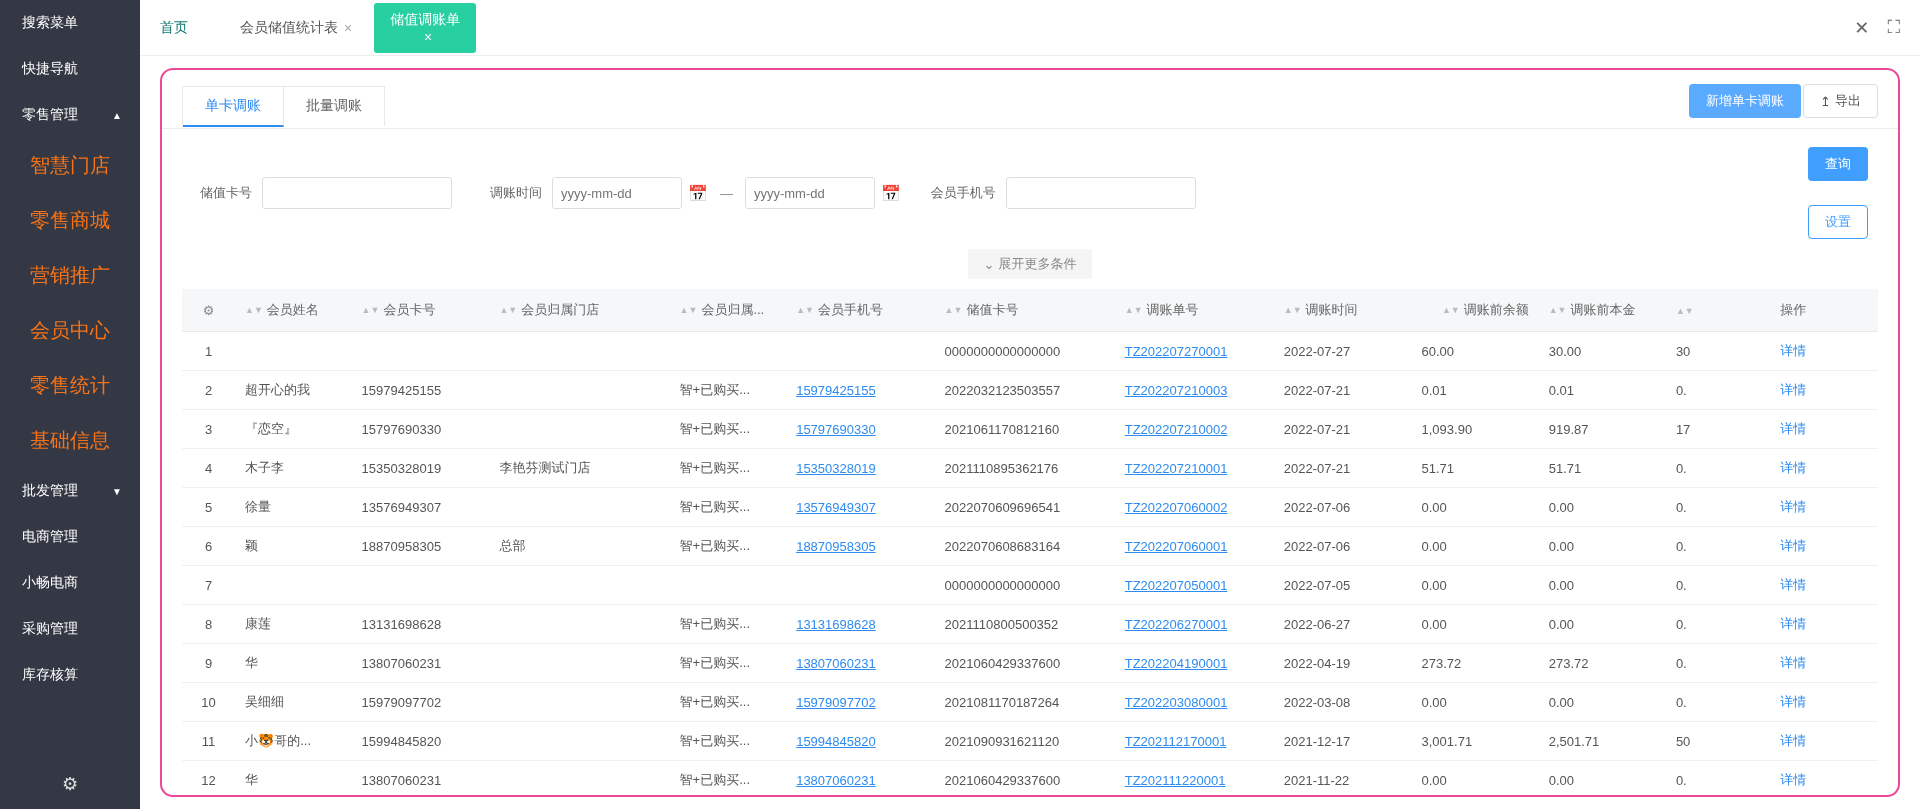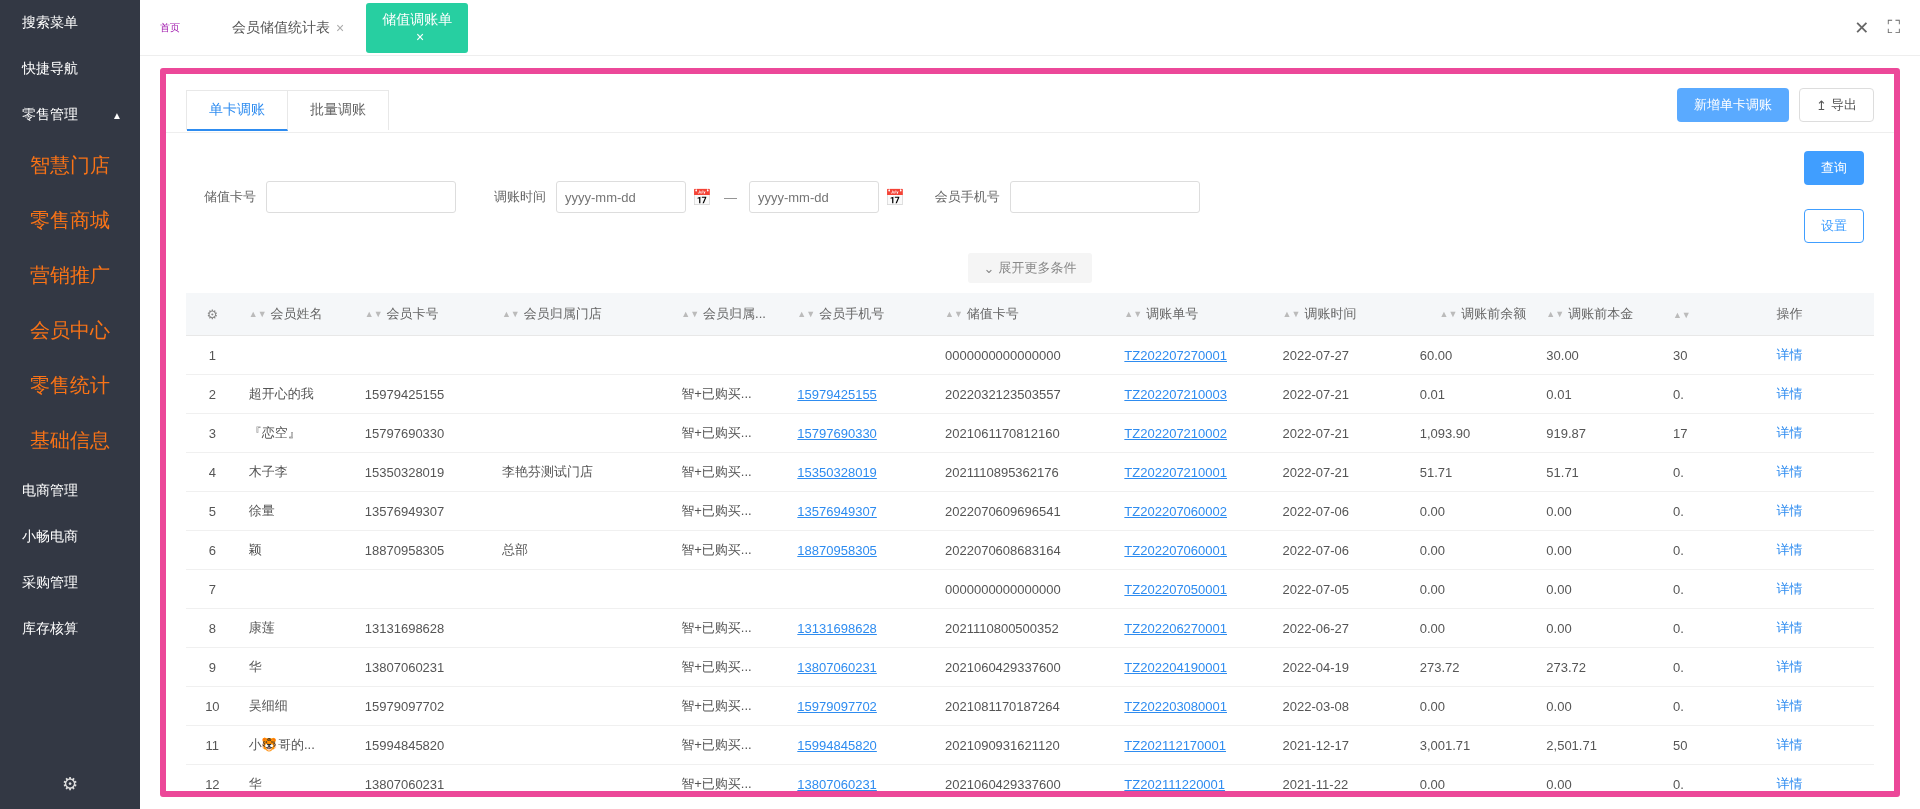--- a/index.html
+++ b/index.html
@@ -7,34 +7,34 @@
 .app { display: flex; height: 809px; width: 1920px; position: relative; }
 .sidebar { width: 140px; background: #333844; color: #fff; display: flex; flex-direction: column; }
 .sidebar-item { padding: 14px 18px; cursor: pointer; font-size: 14px; color: #fff; display: flex; align-items: center; justify-content: center; }
 .sidebar-item.top { justify-content: flex-start; padding-left: 22px; }
 .sidebar-item.section { justify-content: space-between; padding: 14px 18px 14px 22px; }
 .sidebar-item.sub { color: #f97316; font-size: 20px; }
 .sidebar .caret { font-size: 10px; }
 .sidebar-footer { margin-top: auto; padding: 14px 0; text-align: center; color: #ddd; font-size: 18px; cursor: pointer; }
 .main { flex: 1; display: flex; flex-direction: column; background: #fff; position: relative; }
 .header { height: 56px; display: flex; align-items: center; padding: 0 20px; border-bottom: 1px solid #eee; }
-.header .home { font-size: 10px; color: #a21caf; margin-right: 36px; cursor: pointer; }
+.header .home { font-size: 14px; color: #0f766e; margin-right: 36px; cursor: pointer; }
 .tab { padding: 8px 16px; font-size: 14px; color: #555; cursor: pointer; display: inline-flex; align-items: center; margin-right: 6px; }
 .tab .x { margin-left: 6px; color: #aaa; cursor: pointer; }
 .tab.active { background: #27cfa1; color: #fff; border-radius: 3px; flex-direction: column; }
 .tab.active .x { color: #fff; }
 .header-right { margin-left: auto; display: flex; gap: 18px; color: #666; }
 .header-right span { cursor: pointer; font-size: 18px; }
-.content { margin: 12px 20px; border: 6px solid #ec4899; border-radius: 3px; padding: 0; flex: 1; display: flex; flex-direction: column; overflow: hidden; }
+.content { margin: 12px 20px; border: 2px solid #ec4899; border-radius: 13px; padding: 0; flex: 1; display: flex; flex-direction: column; overflow: hidden; }
 .sub-tabs-row { display: flex; align-items: center; padding: 14px 20px 0 20px; border-bottom: 1px solid #eee; }
 .sub-tabs { display: flex; border: 1px solid #e8e8e8; border-bottom: none; }
 .sub-tab { padding: 10px 22px; font-size: 14px; cursor: pointer; color: #666; background: #fff; border-right: 1px solid #e8e8e8; }
 .sub-tab:last-child { border-right: none; }
 .sub-tab.active { color: #2e8cf0; border-bottom: 2px solid #2e8cf0; margin-bottom: -1px; background: #fff; }
-.sub-tabs-actions { margin-left: auto; display: flex; gap: 10px; align-items: flex-start; padding-bottom: 10px; }
+.sub-tabs-actions { margin-left: auto; display: flex; gap: 2px; align-items: flex-start; padding-bottom: 10px; }
 .btn { padding: 7px 16px; border-radius: 4px; font-size: 13px; cursor: pointer; border: 1px solid transparent; display: inline-flex; align-items: center; gap: 4px; }
 .btn.primary { background: #409eff; color: #fff; }
 .btn.primary-light { background: #5aaaff; color: #fff; }
 .btn.outline { background: #fff; border: 1px solid #ddd; color: #555; }
 .btn.outline-blue { background: #fff; border: 1px solid #409eff; color: #409eff; }
 .filters { padding: 18px 30px 0 30px; position: relative; }
 .filters-row { display: flex; align-items: center; gap: 30px; flex-wrap: wrap; }
 .filter-group { display: flex; align-items: center; gap: 10px; }
 .filter-label { color: #666; font-size: 13px; min-width: 60px; text-align: right; }
 .filter-input { width: 190px; height: 32px; border: 1px solid #ddd; border-radius: 3px; padding: 0 8px; font-size: 13px; }
@@ -80,20 +80,24 @@
     <div class="sidebar-item section">
       <span>零售管理</span>
       <span class="caret">▲</span>
     </div>
     <div class="sidebar-item sub">智慧门店</div>
     <div class="sidebar-item sub">零售商城</div>
     <div class="sidebar-item sub">营销推广</div>
     <div class="sidebar-item sub">会员中心</div>
     <div class="sidebar-item sub">零售统计</div>
     <div class="sidebar-item sub">基础信息</div>
+    <div class="sidebar-item section">
+      <span>批发管理</span>
+      <span class="caret">▼</span>
+    </div>
     <div class="sidebar-item top">电商管理</div>
     <div class="sidebar-item top">小畅电商</div>
     <div class="sidebar-item top">采购管理</div>
     <div class="sidebar-item top">库存核算</div>
     <div class="sidebar-footer">
       <span>⚙</span>
     </div>
   </div>
 
   <div class="main">

